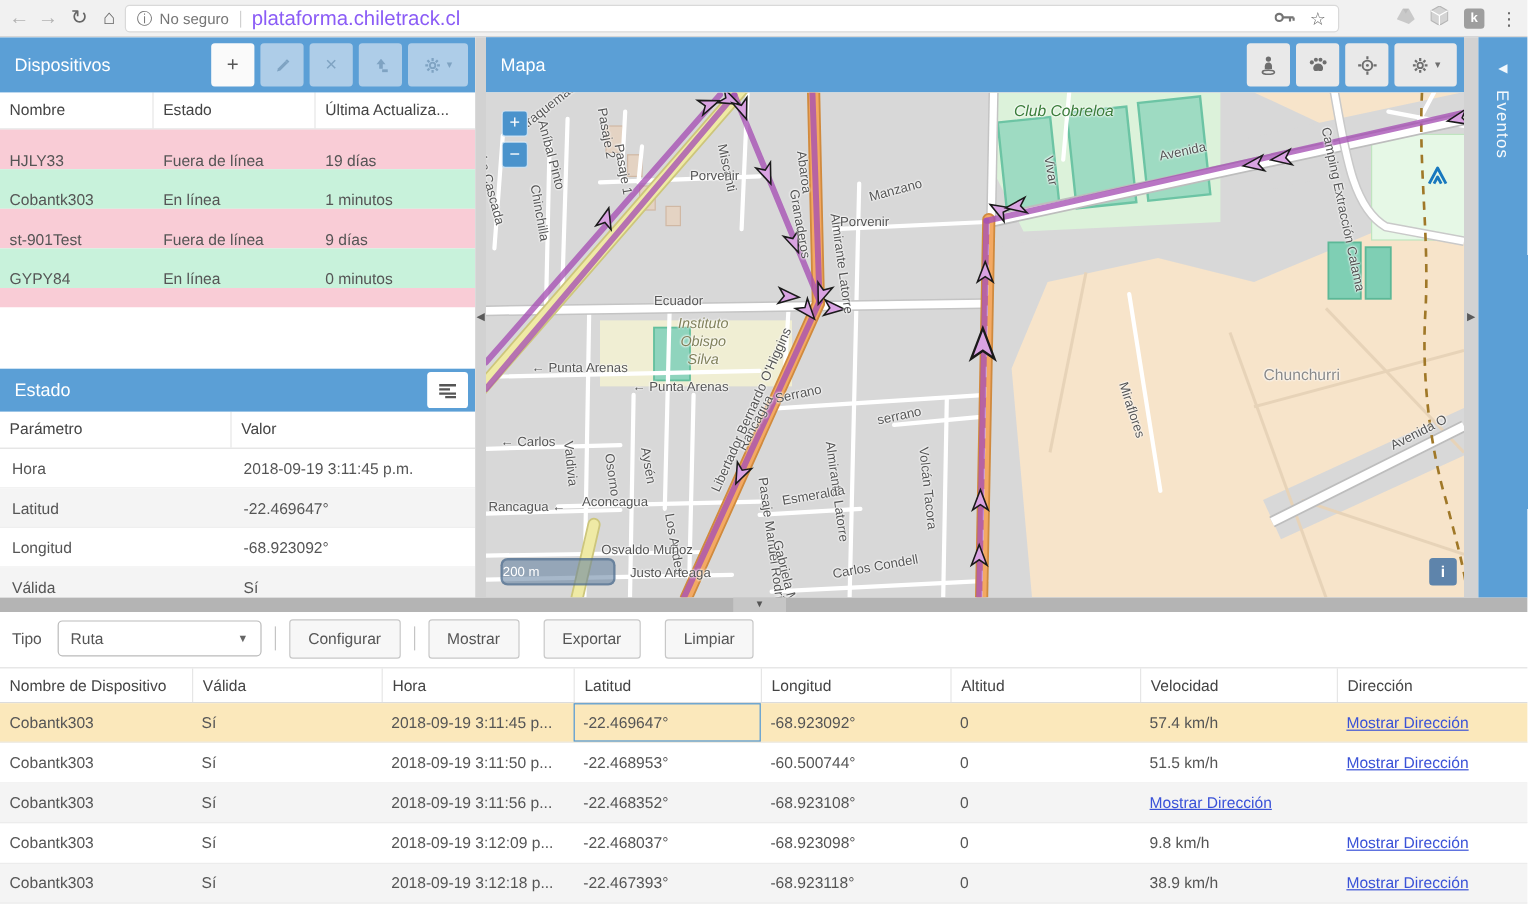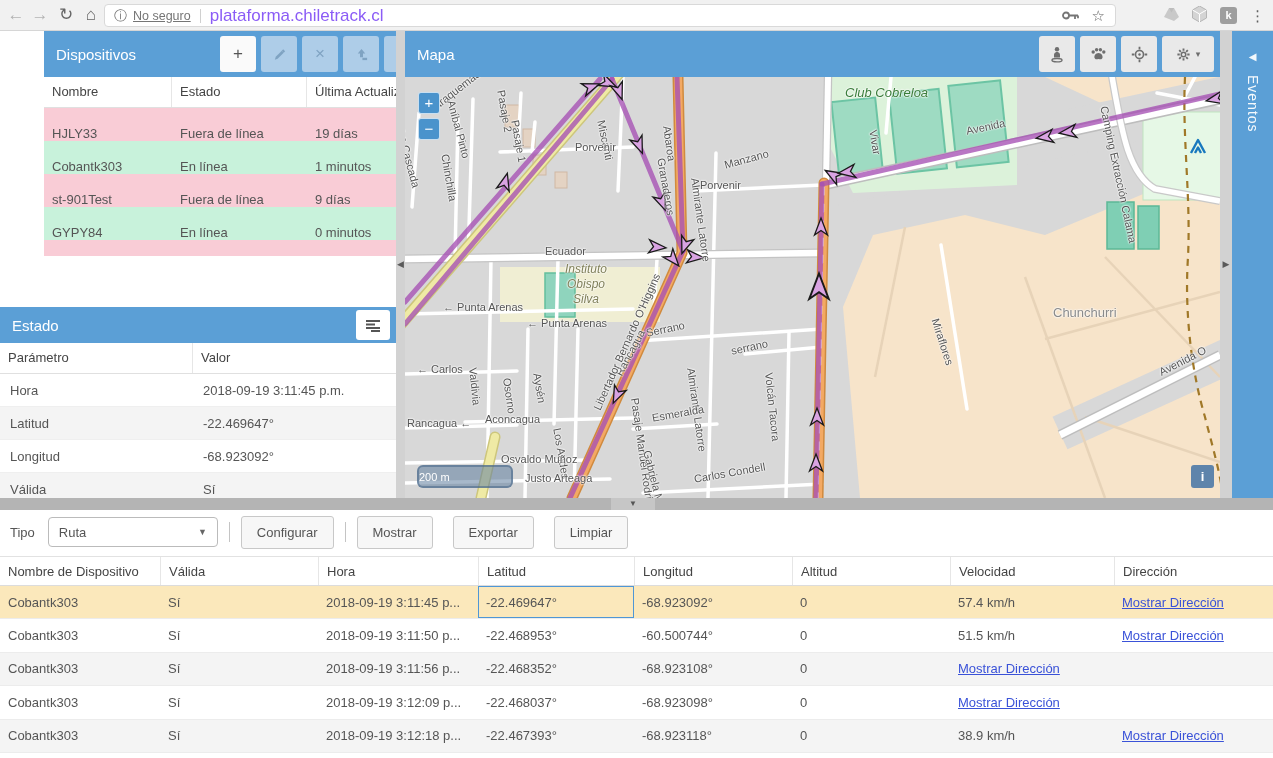--- a/index.html
+++ b/index.html
@@ -5,21 +5,21 @@
   * { margin:0; padding:0; box-sizing:border-box; }
   html,body { width:1273px; height:758px; font-family:"Liberation Sans",sans-serif; background:#fff; overflow:hidden; }
   .screen { position:relative; width:1273px; height:758px; background:#fff; }
 
   
   .browser { position:absolute; left:0; top:0; width:1273px; height:31px; background:#f1f1f1; border-bottom:1px solid #d6d6d6; }
   .nav-ic { position:absolute; top:3px; font-size:17px; color:#666; width:24px; height:24px; text-align:center; line-height:24px; cursor:pointer; }
   .nav-ic.dis { color:#b3b3b3; }
   .addr { position:absolute; left:104px; top:4px; width:1012px; height:23px; background:#fff; border:1px solid #d9d9d9; border-radius:4px; display:flex; align-items:center; }
   .addr .info { color:#757575; font-size:13px; margin-left:9px; }
-  .addr .sec { color:#757575; font-size:12.5px; margin-left:6px;text-decoration:underline; }
+  .addr .sec { color:#757575; font-size:12.5px; margin-left:6px; }
   .addr .sep { width:1px; height:14px; background:#d0d0d0; margin:0 9px; }
   .addr .url { color:#8b5cf6; font-size:17px; }
   .addr .right { margin-left:auto; display:flex; align-items:center; gap:12px; margin-right:10px; }
   .addr .star { color:#666; font-size:15px; }
   .exts { position:absolute; right:8px; top:0; height:31px; display:flex; align-items:center; gap:13px; }
   .kbadge { width:17px; height:17px; background:#9e9e9e; color:#fff; border-radius:3px; font-size:11px; font-weight:bold; text-align:center; line-height:17px; }
   .dots { color:#616161; font-size:15px; letter-spacing:0; }
 
   
   .workspace { position:absolute; left:0; top:31px; width:1273px; height:467px; }
@@ -48,21 +48,21 @@
   .row-off { background:#f9ccd6; }
   .row-on  { background:#c8f2db; }
   .c1 { width:128px; } .c2 { width:135px; } .c3 { width:133px; }
   .s1 { width:193px; } .s2 { width:203px; }
   .st-row { display:flex; height:33px; align-items:center; border-bottom:1px solid #efefef; }
   .st-row > div { font-size:13px; color:#555; padding:0 10px; }
   .st-row:nth-child(even) { background:#f4f4f4; }
   .hscroll { position:absolute; left:0; top:256px; width:396px; height:8px; background:#cfcfcf; }
   .hscroll .thumb { position:absolute; left:2px; top:1px; width:246px; height:6px; background:#a6a6a6; border-radius:3px; }
 
-  .devices { position:absolute; left:0; top:0; width:396px; height:256px; overflow:hidden;margin-left:44px; }
+  .devices { position:absolute; left:0; top:0; width:396px; height:256px; overflow:hidden; }
   .statusp { position:absolute; left:0; top:276px; width:396px; height:191px; overflow:hidden; }
   .statusp .phead { height:36px; }
   .statusp .ptools { top:3px; }
   .lbtn { width:34px; height:30px; background:#fff; border-radius:3px; display:flex; align-items:center; justify-content:center; cursor:pointer; }
 
   
   .eventsbar .col { position:absolute; left:0; top:20px; width:41px; text-align:center; color:rgba(255,255,255,.92); font-size:10px; cursor:pointer; }
   .eventsbar .vtext { position:absolute; left:0; top:44px; width:41px; display:flex; justify-content:center; }
   .eventsbar .vtext span { writing-mode:vertical-rl; color:rgba(255,255,255,.95); font-size:14px; letter-spacing:1px; }
 
@@ -576,20 +576,21 @@
             <a class="dirlink">Mostrar Dirección</a>
           </div>
       </div>
       <div class="bt-row">
         <div class="bc0">Cobantk303</div>
         <div class="bc1">Sí</div>
         <div class="bc2">2018-09-19 3:12:09 p...</div>
         <div class="bc3">-22.468037°</div>
         <div class="bc4">-68.923098°</div>
         <div class="bc5">0</div>
+        <div class="bc6">9.8 km/h</div>
         <div class="bc7">
             <a class="dirlink">Mostrar Dirección</a>
           </div>
       </div>
       <div class="bt-row alt">
         <div class="bc0">Cobantk303</div>
         <div class="bc1">Sí</div>
         <div class="bc2">2018-09-19 3:12:18 p...</div>
         <div class="bc3">-22.467393°</div>
         <div class="bc4">-68.923118°</div>

